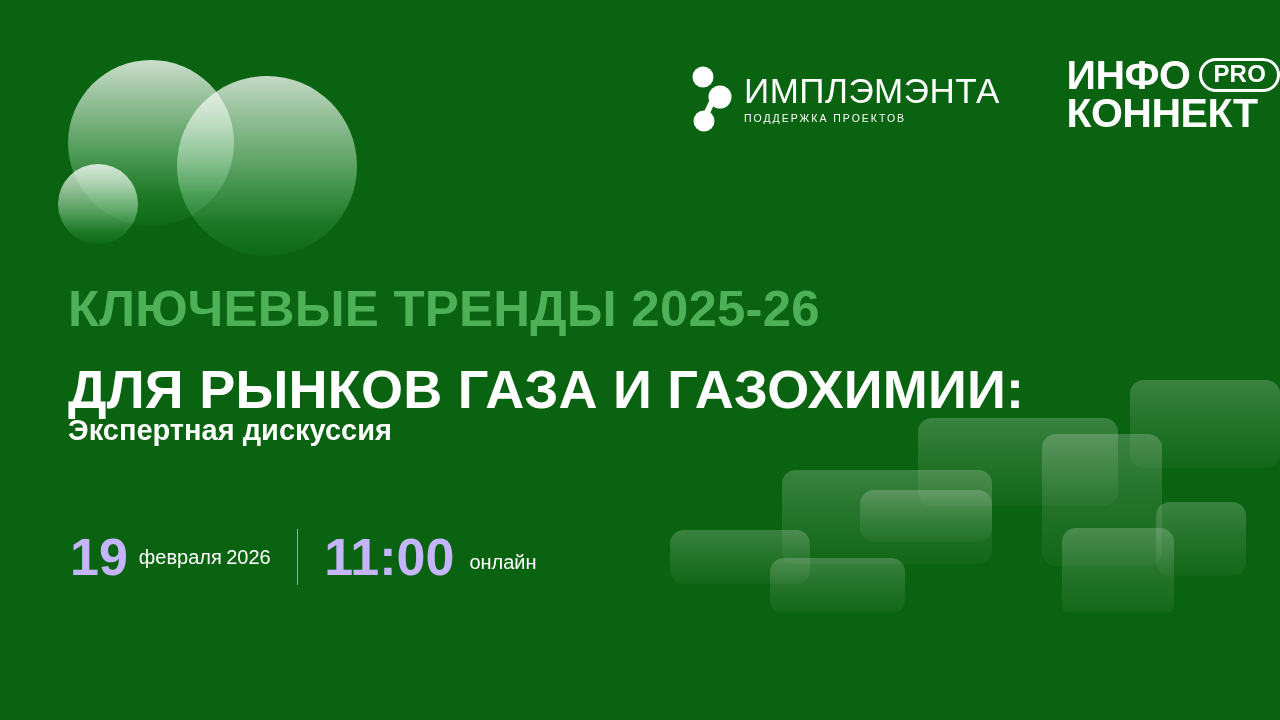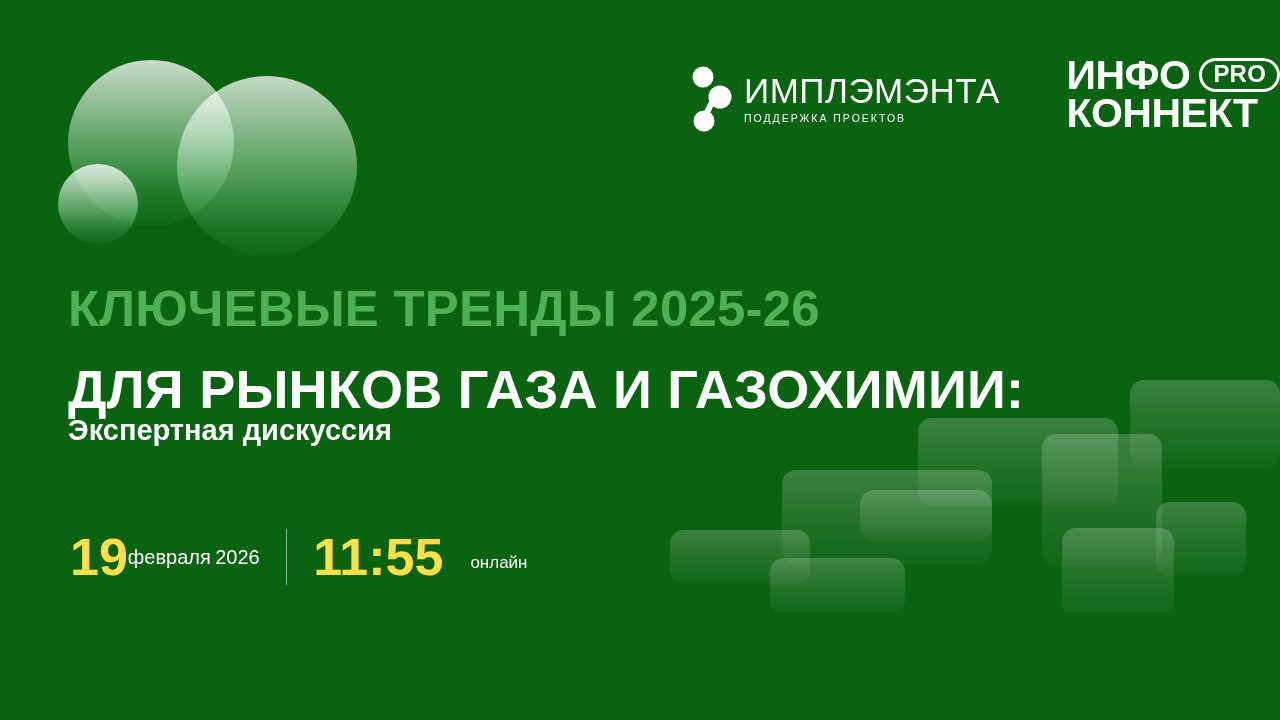--- a/index.html
+++ b/index.html
@@ -222,50 +222,51 @@
     height: 70px;
   }
   .meta-group {
     display: flex;
     align-items: center;
   }
   .meta-big {
     font-family: "Liberation Sans", sans-serif;
     font-weight: bold;
     font-size: 52px;
-    color: #fde047;
+    color: #c4b5fd;
     line-height: 1;
     white-space: nowrap;
   }
   .meta-stack {
     display: block;
+    margin-left: 11px;
     padding-top: 2px;
   }
   .meta-stack-line {
     font-family: "Liberation Sans", sans-serif;
     font-weight: 400;
     font-size: 20px;
     color: #ffffff;
     line-height: 1.18;
     white-space: nowrap;
   }
   .meta-divider {
     width: 1.5px;
     height: 56px;
     background: rgba(255,255,255,0.55);
     margin: 0 26px;
     flex: none;
   }
   .meta-side {
     font-family: "Liberation Sans", sans-serif;
     font-weight: 400;
-    font-size: 17px;
-    color: #ffffff;
-    line-height: 1;
-    margin-left: 27px;
+    font-size: 20px;
+    color: #ffffff;
+    line-height: 1;
+    margin-left: 15px;
     padding-top: 10px;
     white-space: nowrap;
   }
 </style>
 </head>
 <body>
 
 <div class="banner">
 
   <div class="circle-cluster">
@@ -324,18 +325,18 @@
   <div class="meta-row">
     <div class="meta-group">
       <span class="meta-big">19</span>
       <span class="meta-stack">
         <span class="meta-stack-line">февраля</span>
         <span class="meta-stack-line">2026</span>
       </span>
     </div>
     <div class="meta-divider"></div>
     <div class="meta-group">
-      <span class="meta-big">11:55</span>
+      <span class="meta-big">11:00</span>
       <span class="meta-side">онлайн</span>
     </div>
   </div>
 
 </div>
 
 </body></html>

